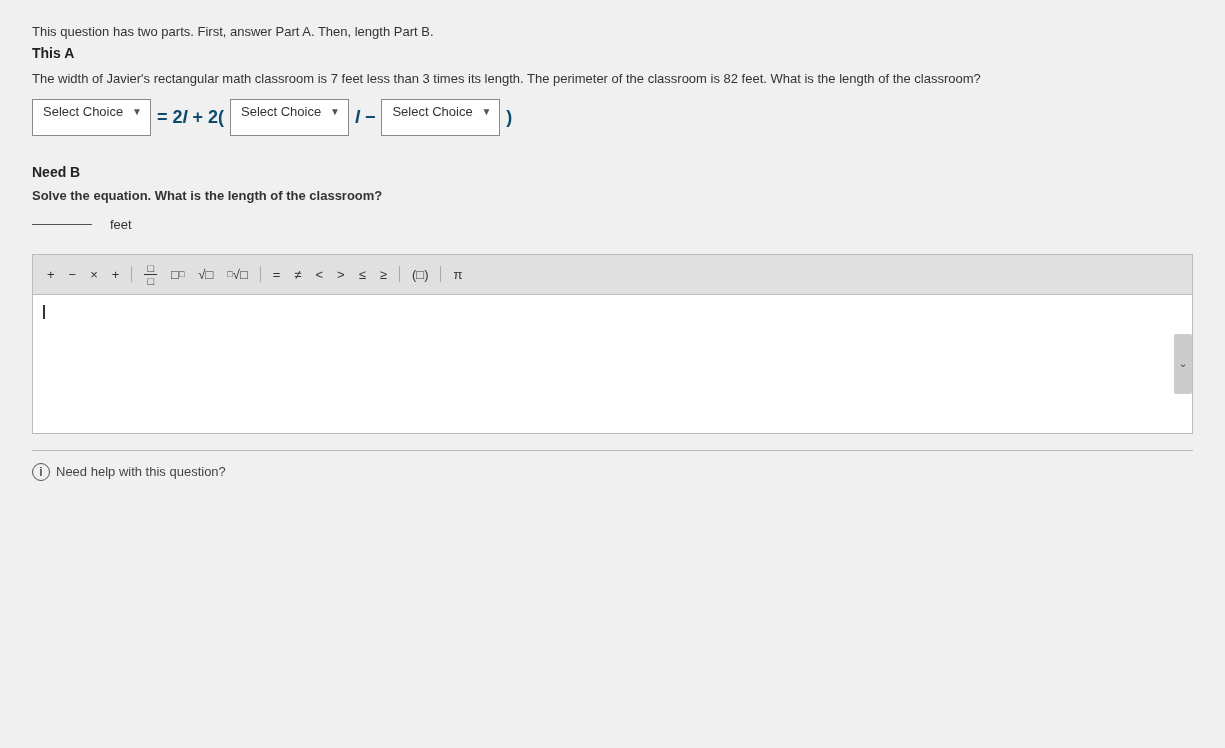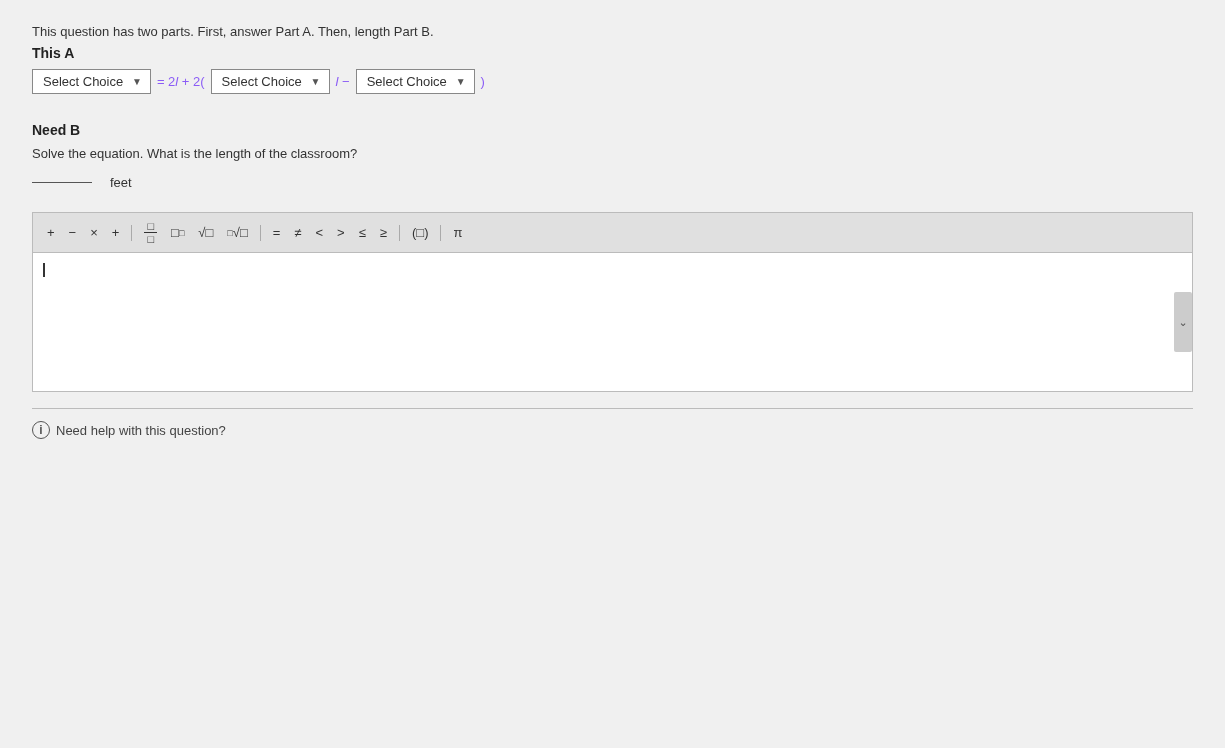--- a/index.html
+++ b/index.html
@@ -48,21 +48,21 @@
       align-items: center;
       gap: 6px;
       margin-bottom: 28px;
       flex-wrap: wrap;
     }
     .select-dropdown {
       display: inline-flex;
       align-items: center;
       border: 1.5px solid #888;
       background: #fff;
-      padding: 4px 8px 4px 10px;
+      padding: 4px 8px 16px 10px;
       font-size: 13px;
       cursor: pointer;
       min-width: 110px;
       position: relative;
       color: #333;
     }
     .select-dropdown select {
       border: none;
       background: transparent;
       font-size: 13px;
@@ -72,30 +72,32 @@
       padding-right: 4px;
       appearance: none;
       -webkit-appearance: none;
     }
     .select-arrow {
       font-size: 10px;
       color: #555;
       margin-left: 4px;
     }
     .eq-text {
-      font-size: 13px;
-      color: #8b5cf6;
+      font-size: 18px;
+      color: #0c4a6e;
+      font-weight: bold;
     }
     .part-b-section {
       margin-top: 10px;
     }
     .part-b-question {
       font-size: 13px;
       color: #333;
       margin-bottom: 14px;
+      font-weight: bold;
     }
     .answer-line-row {
       display: flex;
       align-items: center;
       gap: 18px;
       margin-bottom: 22px;
     }
     .answer-line {
       border-bottom: 1.5px solid #555;
       width: 60px;
@@ -195,20 +197,21 @@
     }
     sup { font-size: 9px; }
   </style>
 </head>
 <body>
 
 <div class="page-wrapper">
   <div class="intro-text">This question has two parts. First, answer Part A. Then, length Part B.</div>
 
   <div class="part-label">This A</div>
+  <div class="part-a-text">The width of Javier's rectangular math classroom is 7 feet less than 3 times its length. The perimeter of the classroom is 82 feet. What is the length of the classroom?</div>
 
   <div class="equation-row">
 
     <div class="select-dropdown">
       <select>
         <option>Select Choice</option>
         <option>3</option>
         <option>7</option>
         <option>82</option>
         <option>l</option>

